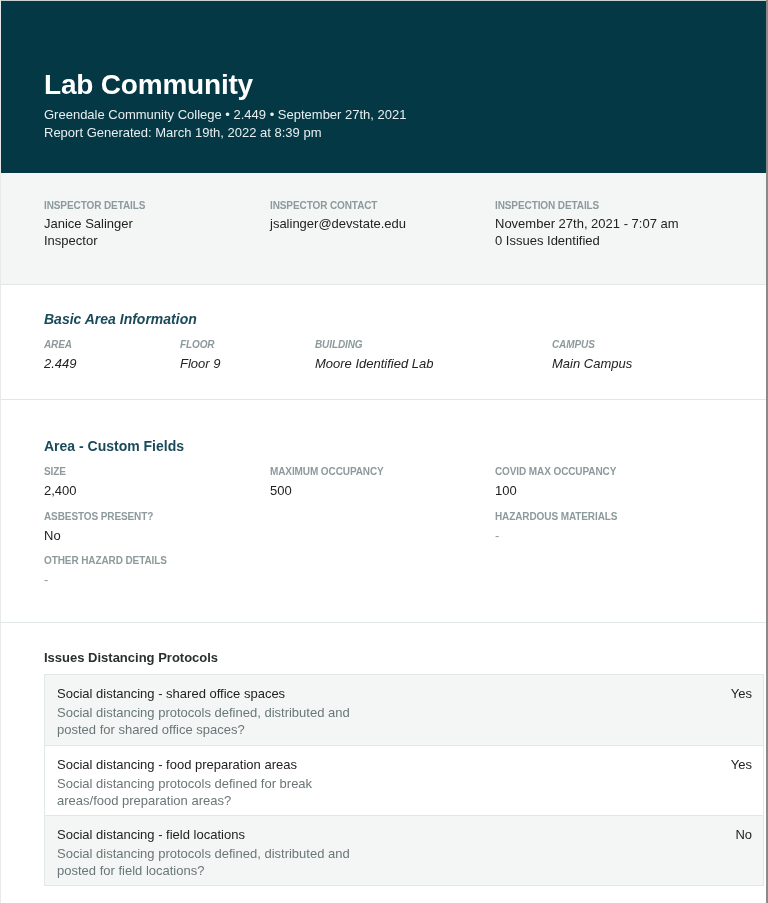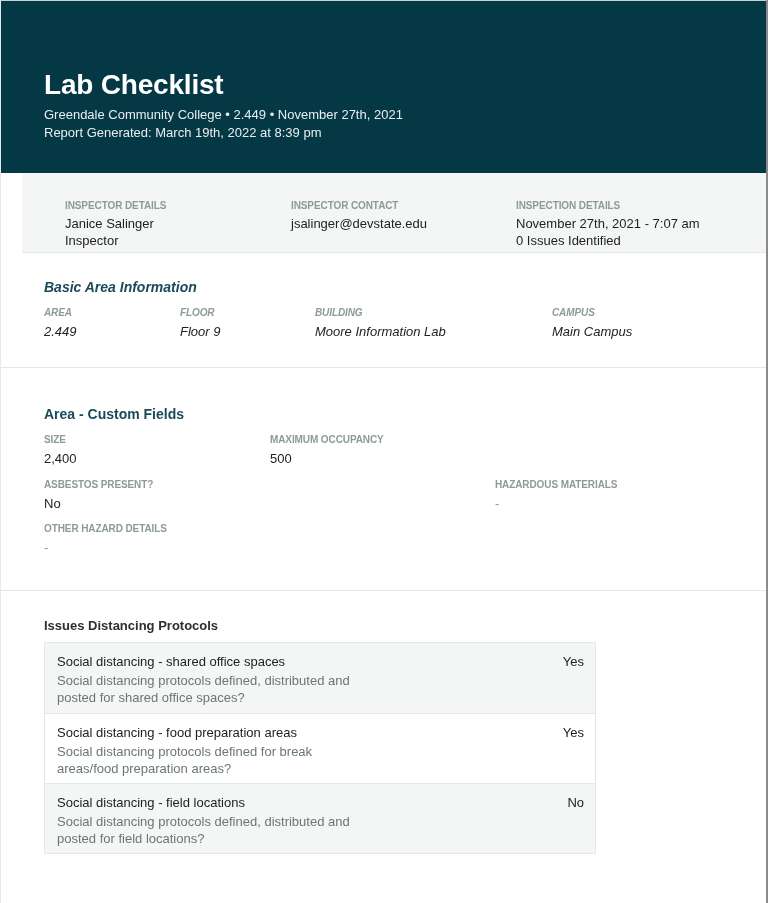--- a/index.html
+++ b/index.html
@@ -7,49 +7,49 @@
     body { font-family: "Liberation Sans", "DejaVu Sans", sans-serif; color: #222; position: relative; }
     .page { position: absolute; left: 0; top: 0; width: 766px; height: 903px; border-left: 1px solid #e6eaea; border-top: 1px solid #c9d0d0; background: #fff; }
     .right-edge { position: absolute; right: 0; top: 0; width: 2px; height: 903px; background: #8a8a8a; }
 
     .header { background: #053845; height: 172px; padding: 0 43px; position: relative; }
     .header h1 { position: absolute; left: 43px; top: 68px; font-size: 28px; font-weight: bold; color: #ffffff; letter-spacing: -0.2px; }
     .header .sub { position: absolute; left: 43px; font-size: 13px; color: #e8eef0; }
     .header .sub1 { top: 106px; }
     .header .sub2 { top: 124px; }
 
-    .inspector { background: #f4f6f6; height: 80px; border-bottom: 1px solid #e2e7e7; position: relative; margin-left: 21px; }
+    .inspector { background: #f4f6f6; height: 112px; border-bottom: 1px solid #e2e7e7; position: relative; }
     .col { position: absolute; }
     .label { font-size: 10px; font-weight: bold; color: #8d9a9b; letter-spacing: -0.1px; text-transform: uppercase; }
     .value { font-size: 13px; color: #222; line-height: 17px; }
     .value.muted { color: #8d9a9b; }
 
     .section { position: relative; border-bottom: 1px solid #e2e7e7; }
     .section h2 { position: absolute; left: 43px; font-size: 14px; font-weight: bold; color: #1a4a5a; }
     .basic { height: 115px; font-style: italic; }
     .custom { height: 223px; }
     .sdp { height: 291px; border-bottom: none; }
     .sdp h3 { position: absolute; left: 43px; top: 27px; font-size: 13px; font-weight: bold; color: #2a2f30; }
 
-    .checklist { position: absolute; left: 43px; top: 51px; width: 552px; border: 1px solid #e2e7e7; }
+    .checklist { position: absolute; left: 43px; top: 51px; width: 720px; border: 1px solid #e2e7e7; }
     .row { position: relative; height: 70px; border-top: 1px solid #e2e7e7; }
     .row:first-child { border-top: none; }
     .row.shaded { background: #f4f6f6; }
     .row .q { position: absolute; left: 12px; top: 11px; font-size: 13px; color: #222; }
     .row .d { position: absolute; left: 12px; top: 29px; width: 320px; font-size: 13px; color: #6a7677; line-height: 17px; }
     .row .ans { position: absolute; right: 11px; top: 11px; font-size: 13px; color: #222; }
   </style>
 </head>
 <body>
 
 <div class="page">
 
   <div class="header">
-    <h1>Lab Checklist</h1>
-    <div class="sub sub1">Greendale Community College • 2.449 • November 27th, 2021</div>
+    <h1>Lab Community</h1>
+    <div class="sub sub1">Greendale Community College • 2.449 • September 27th, 2021</div>
     <div class="sub sub2">Report Generated: March 19th, 2022 at 8:39 pm</div>
   </div>
 
   <div class="inspector">
     <div class="col" style="left:43px; top:27px;">
       <div class="label">INSPECTOR DETAILS</div>
       <div class="value" style="margin-top:4px;">Janice Salinger</div>
       <div class="value">Inspector</div>
     </div>
     <div class="col" style="left:269px; top:27px;">
@@ -68,37 +68,41 @@
     <div class="col" style="left:43px; top:54px;">
       <div class="label">AREA</div>
       <div class="value" style="margin-top:5px;">2.449</div>
     </div>
     <div class="col" style="left:179px; top:54px;">
       <div class="label">FLOOR</div>
       <div class="value" style="margin-top:5px;">Floor 9</div>
     </div>
     <div class="col" style="left:314px; top:54px;">
       <div class="label">BUILDING</div>
-      <div class="value" style="margin-top:5px;">Moore Information Lab</div>
+      <div class="value" style="margin-top:5px;">Moore Identified Lab</div>
     </div>
     <div class="col" style="left:551px; top:54px;">
       <div class="label">CAMPUS</div>
       <div class="value" style="margin-top:5px;">Main Campus</div>
     </div>
   </div>
 
   <div class="section custom">
     <h2 style="top:38px;">Area - Custom Fields</h2>
     <div class="col" style="left:43px; top:66px;">
       <div class="label">SIZE</div>
       <div class="value" style="margin-top:5px;text-align:right;">2,400</div>
     </div>
     <div class="col" style="left:269px; top:66px;">
       <div class="label">MAXIMUM OCCUPANCY</div>
       <div class="value" style="margin-top:5px;">500</div>
+    </div>
+    <div class="col" style="left:494px; top:66px;">
+      <div class="label">COVID MAX OCCUPANCY</div>
+      <div class="value" style="margin-top:5px;">100</div>
     </div>
     <div class="col" style="left:43px; top:111px;">
       <div class="label">ASBESTOS PRESENT?</div>
       <div class="value" style="margin-top:5px;">No</div>
     </div>
     <div class="col" style="left:494px; top:111px;">
       <div class="label">HAZARDOUS MATERIALS</div>
       <div class="value muted" style="margin-top:5px;">-</div>
     </div>
     <div class="col" style="left:43px; top:155px;">

